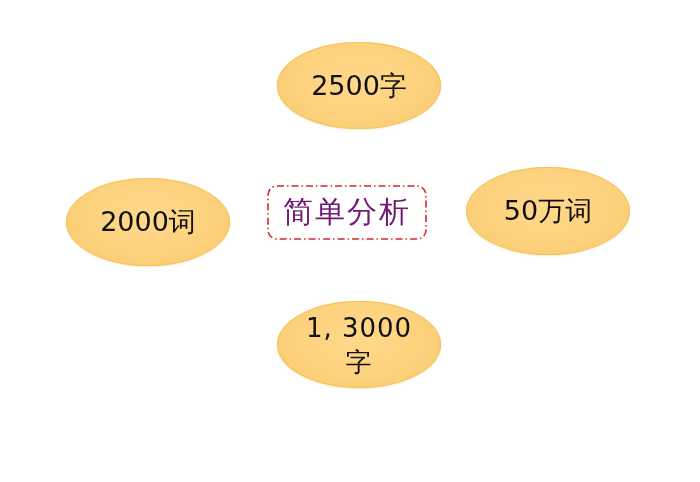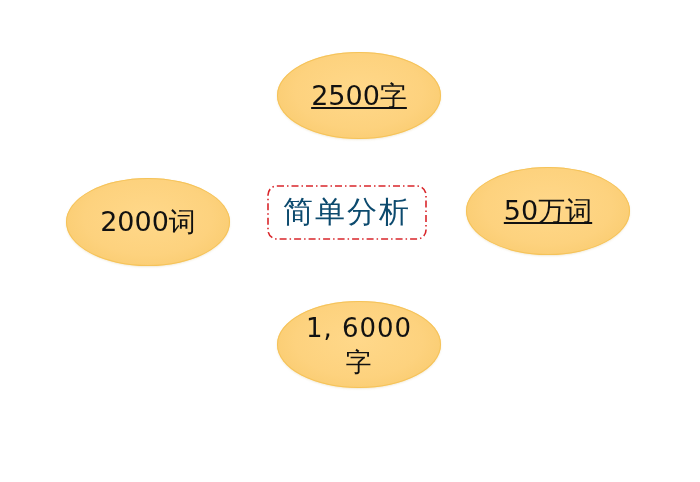--- a/index.html
+++ b/index.html
@@ -24,23 +24,23 @@
       justify-content: center;
       text-align: center;
       color: #111111;
     }
     .ellipse .label {
       font-size: 27px;
       line-height: 34px;
       white-space: pre-line;
       letter-spacing: 0px;
     }
-    #node-top    { left: 277px; top: 52px;  width: 164px; height: 87px; text-decoration: underline; }
+    #node-top    { left: 277px; top: 42px;  width: 164px; height: 87px; }
     #node-left   { left: 66px;  top: 178px; width: 164px; height: 88px; }
-    #node-right  { left: 466px; top: 167px; width: 164px; height: 88px; text-decoration: underline; }
+    #node-right  { left: 466px; top: 167px; width: 164px; height: 88px; }
     #node-bottom { left: 277px; top: 301px; width: 164px; height: 87px; }
     #node-bottom .label {
       font-size: 26px;
       line-height: 34px;
       letter-spacing: 1px;
     }
 
     .center-box {
       position: absolute;
       left: 267px;
@@ -56,21 +56,21 @@
     }
     .center-box svg.border {
       position: absolute;
       left: 0; top: 0;
       width: 160px; height: 55px;
       overflow: visible;
     }
     .center-box .label {
       position: relative;
       font-size: 30px;
-      color: #0c4a6e;
+      color: #701a75;
       letter-spacing: 2px;
     }
   </style>
 </head>
 <body>
 
 <div id="node-top" class="ellipse">
   <span class="label">2500字</span>
 </div>
 
@@ -83,15 +83,15 @@
     <rect x="1" y="1" width="158" height="53" rx="9" ry="9" fill="none" stroke="#d9262b" stroke-width="1.6" stroke-dasharray="7 3 1.5 3"></rect>
   </svg>
   <span class="label">简单分析</span>
 </div>
 
 <div id="node-right" class="ellipse">
   <span class="label">50万词</span>
 </div>
 
 <div id="node-bottom" class="ellipse">
-  <span class="label">1, 6000
+  <span class="label">1, 3000
 字</span>
 </div>
 
 </body></html>

